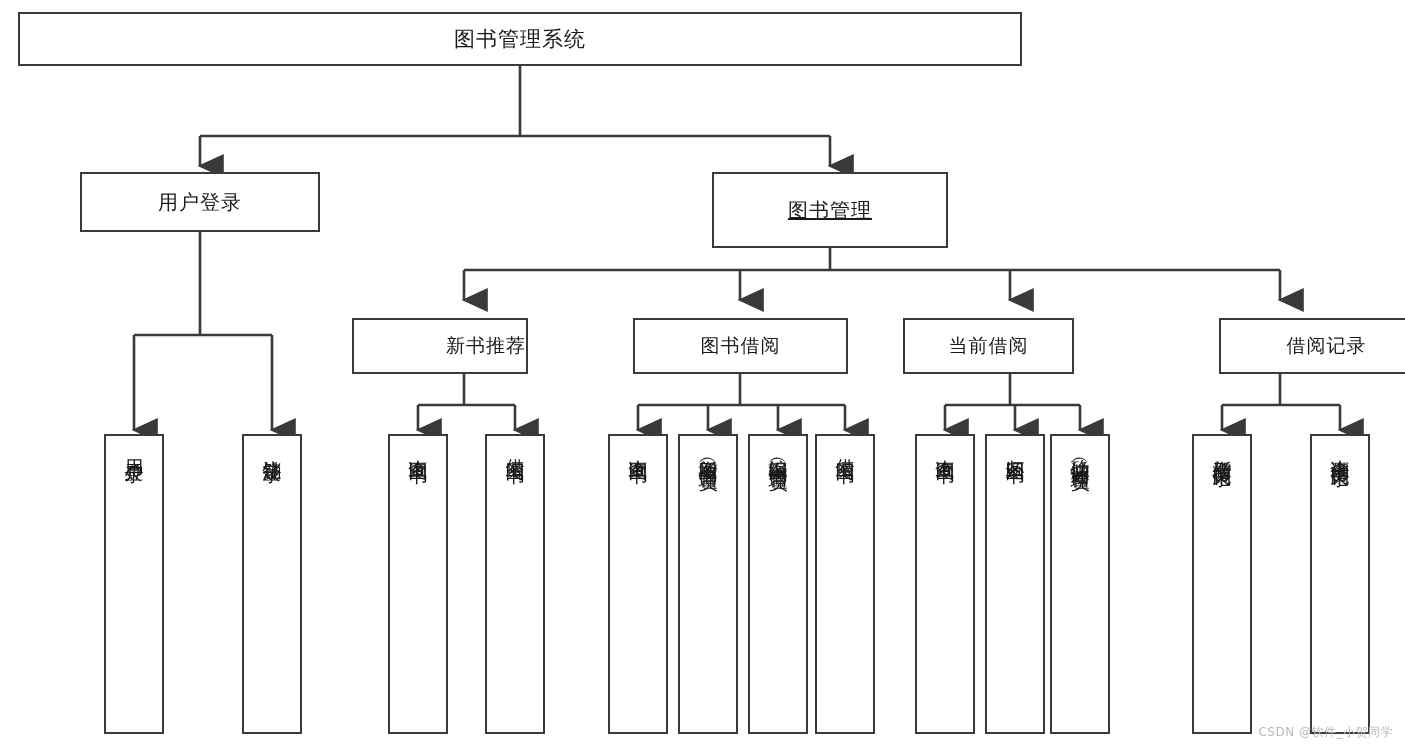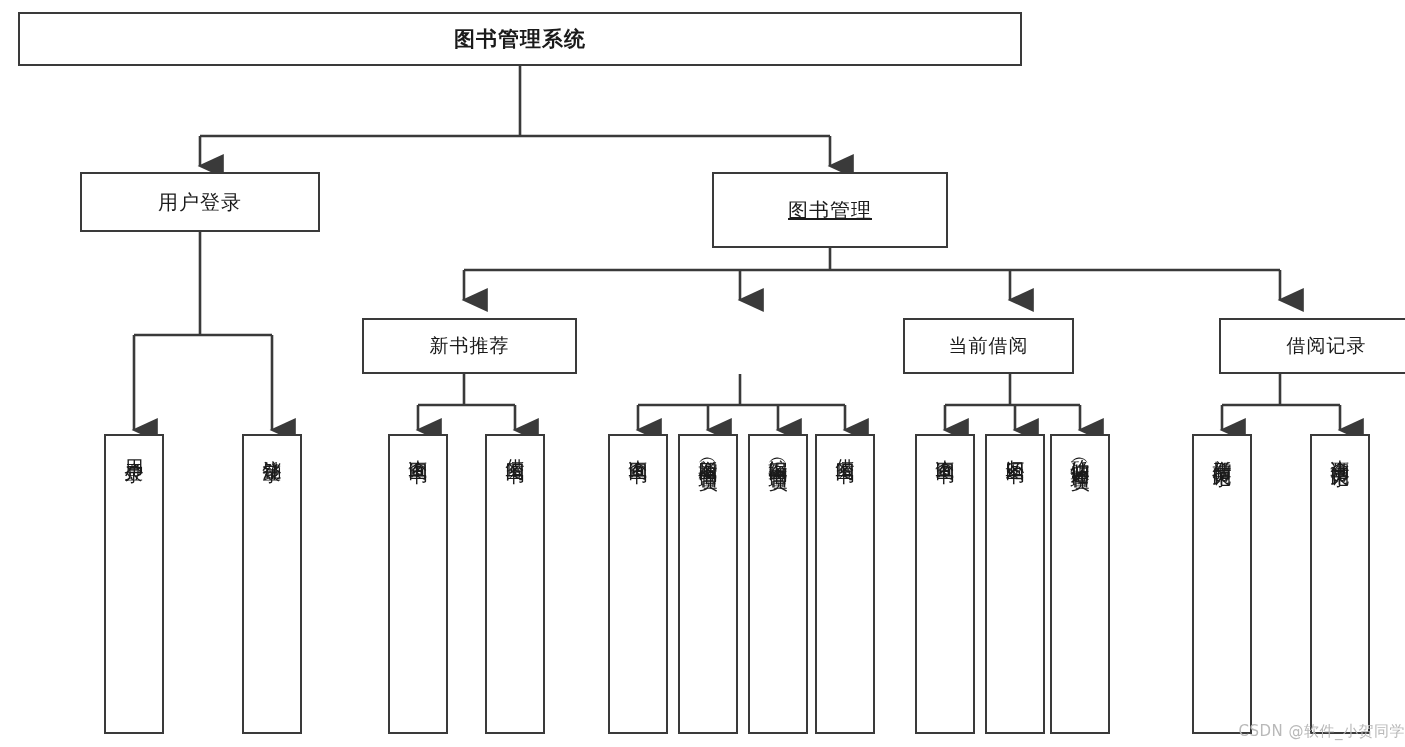--- a/index.html
+++ b/index.html
@@ -57,23 +57,23 @@
     line-height: 1.05;
     white-space: nowrap;
     text-align: left;
   }
   .hlabel {
     white-space: nowrap;
     letter-spacing: 1px;
   }
   #watermark {
     position: absolute;
-    right: 0;
+    right: 12px;
     bottom: 6px;
-    font-size: 15px;
+    font-size: 12px;
     color: #b9b9b9;
     letter-spacing: 0.5px;
     white-space: nowrap;
     user-select: none;
   }
 </style>
 </head>
 <body>
 
 <div id="diagram-root">
@@ -121,36 +121,39 @@
       <path d="M 1015 405 L 1015 430" marker-end="url(#arrow)"></path>
       <path d="M 1080 405 L 1080 430" marker-end="url(#arrow)"></path>
 
       <path d="M 1280 374 L 1280 405"></path>
       <path d="M 1222 405 L 1340 405"></path>
       <path d="M 1222 405 L 1222 430" marker-end="url(#arrow)"></path>
       <path d="M 1340 405 L 1340 430" marker-end="url(#arrow)"></path>
     </g>
   </svg>
 
-  <div class="node root" style="left:18px; top:12px; width:1004px; height:54px;font-weight:bold;">
+  <div class="node root" style="left:18px; top:12px; width:1004px; height:54px;">
     <span class="hlabel">图书管理系统</span>
   </div>
 
   <div class="node level2" style="left:80px; top:172px; width:240px; height:60px;">
     <span class="hlabel">用户登录</span>
   </div>
 
   <div class="node level2" style="left:712px; top:172px; width:236px; height:76px;text-decoration:underline;">
     <span class="hlabel">图书管理</span>
   </div>
 
-  <div class="node level3" style="left:362px; top:318px; width:215px; height:56px;">
+  <div class="node level3" style="left:352px; top:318px; width:176px; height:56px;justify-content:flex-end;">
     <span class="hlabel">新书推荐</span>
   </div>
 
+  <div class="node level3" style="left:633px; top:318px; width:215px; height:56px;">
+    <span class="hlabel">图书借阅</span>
+  </div>
 
   <div class="node level3" style="left:903px; top:318px; width:171px; height:56px;">
     <span class="hlabel">当前借阅</span>
   </div>
 
   <div class="node level3" style="left:1172px; top:318px; width:215px; height:56px;margin-left:47px;">
     <span class="hlabel">借阅记录</span>
   </div>
 
   <div class="node leaf" style="left:104px; top:434px; width:60px; height:300px;">

